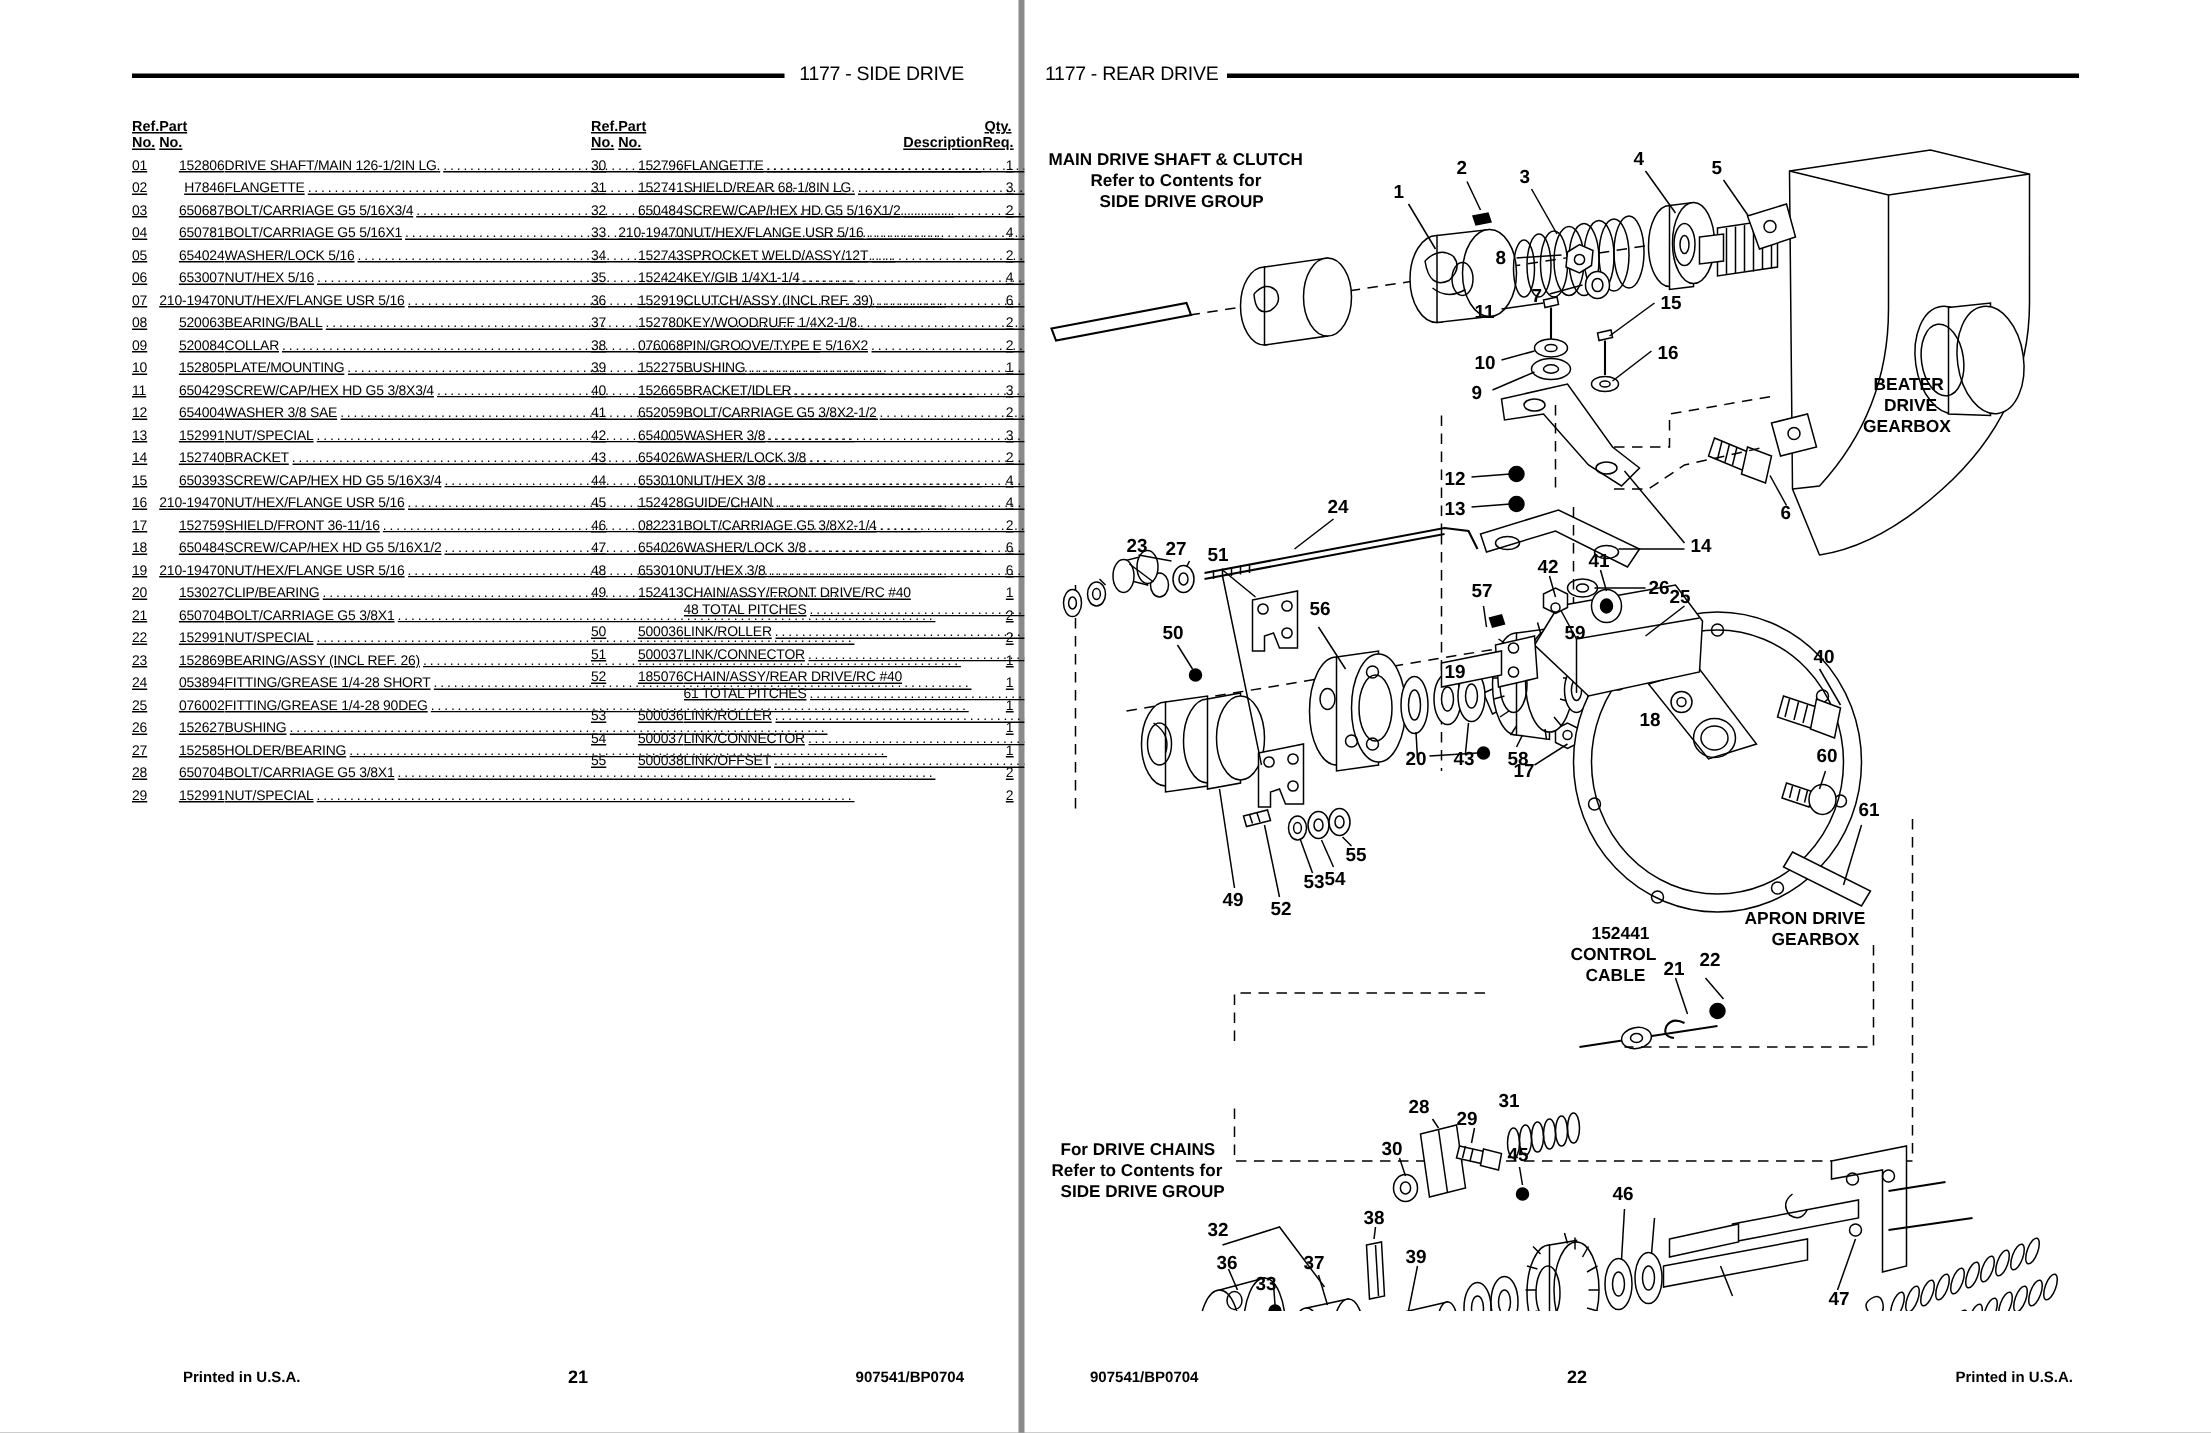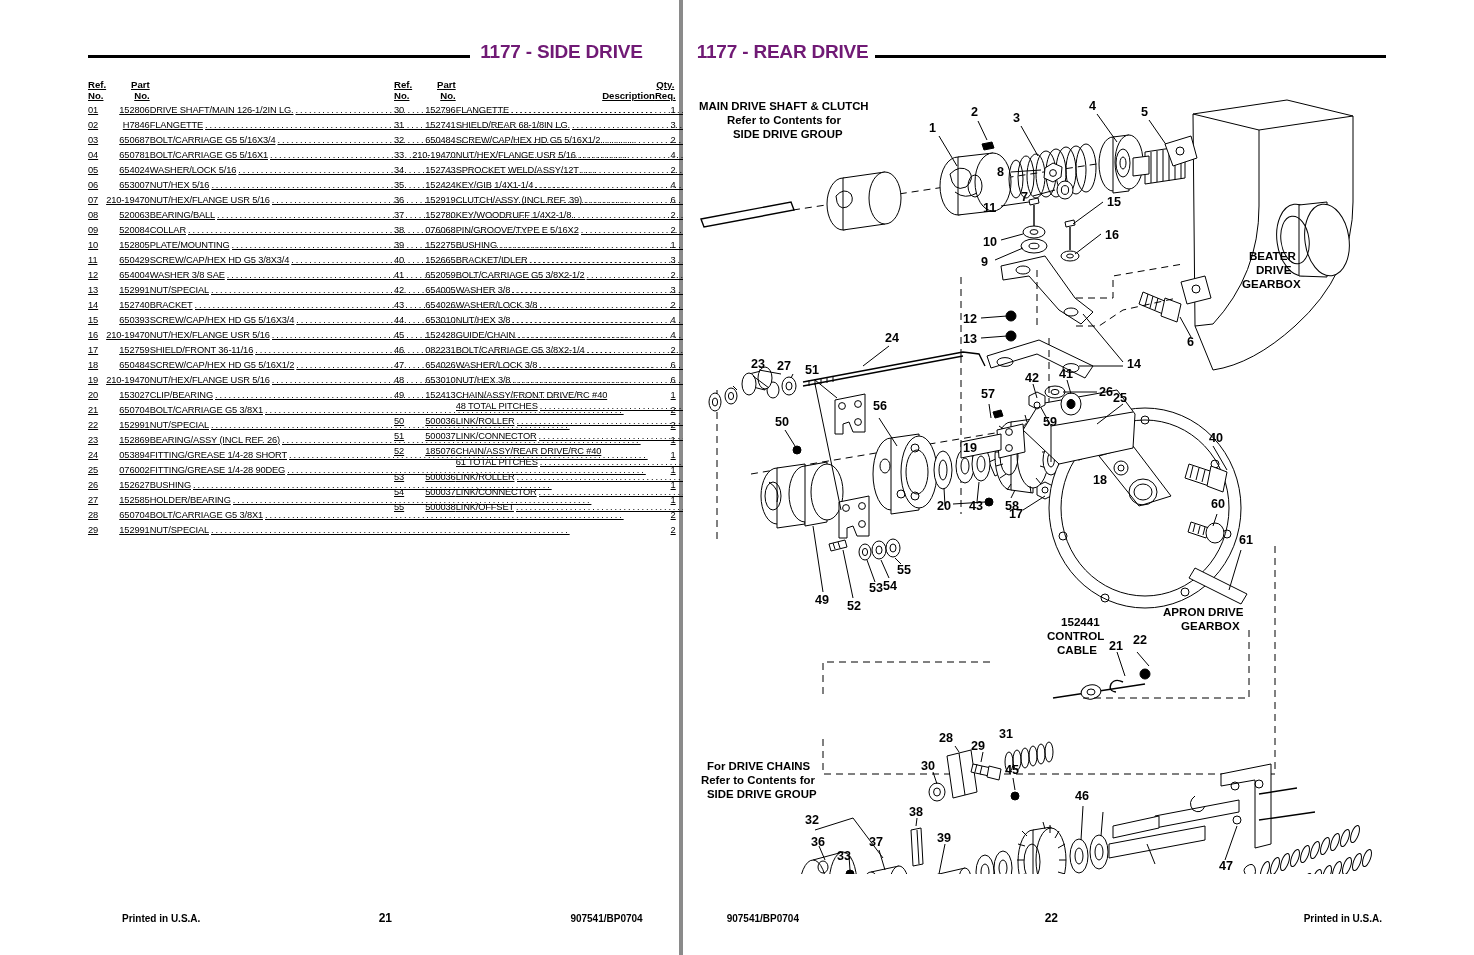--- a/index.html
+++ b/index.html
@@ -44,25 +44,25 @@
   }
   .hdr-left  { top: 42px; left: 88px; right: 36px; }
   .hdr-right { top: 42px; left: 14px; right: 88px; }
   .hdr-rule {
     flex: 1 1 auto;
     border-bottom: 3px solid #000;
     height: 0;
     margin-bottom: 5px;
   }
   .hdr-title {
-    font-size: 19px;
-    font-weight: bold;
+    font-size: 13px;
+    font-weight: normal;
     letter-spacing: -0.2px;
     white-space: nowrap;
-    color: #701a75;
+    color: #000000;
     line-height: 1;
     padding-bottom: 2px;
   }
   .hdr-left .hdr-title { margin-left: 10px; }
   .hdr-right .hdr-title { margin-right: 6px; }
 
   
   .table-wrap {
     position: absolute;
     top: 80px;
@@ -83,21 +83,21 @@
   table.parts th {
     font-size: 9.6px;
     font-weight: bold;
     padding: 0 0 2px 0;
     vertical-align: bottom;
     line-height: 1.12;
     text-align: center;
     white-space: pre-line;
   }
   table.parts th.th-ref  { width: 30px; text-align: left; padding-left: 0px;}
-  table.parts th.th-part { width: 62px; text-align: right; }
+  table.parts th.th-part { width: 62px; text-align: left; }
   table.parts th.th-desc { width: 186px; text-align: right; }
   table.parts th.th-qty  { width: 28px; text-align: center; }
 
   table.parts td {
     padding: 2.0px 0;
     vertical-align: top;
     line-height: 1.18;
     white-space: nowrap;
   }
   td.c-ref  { width: 30px; text-align: left; letter-spacing: -0.1px;}

